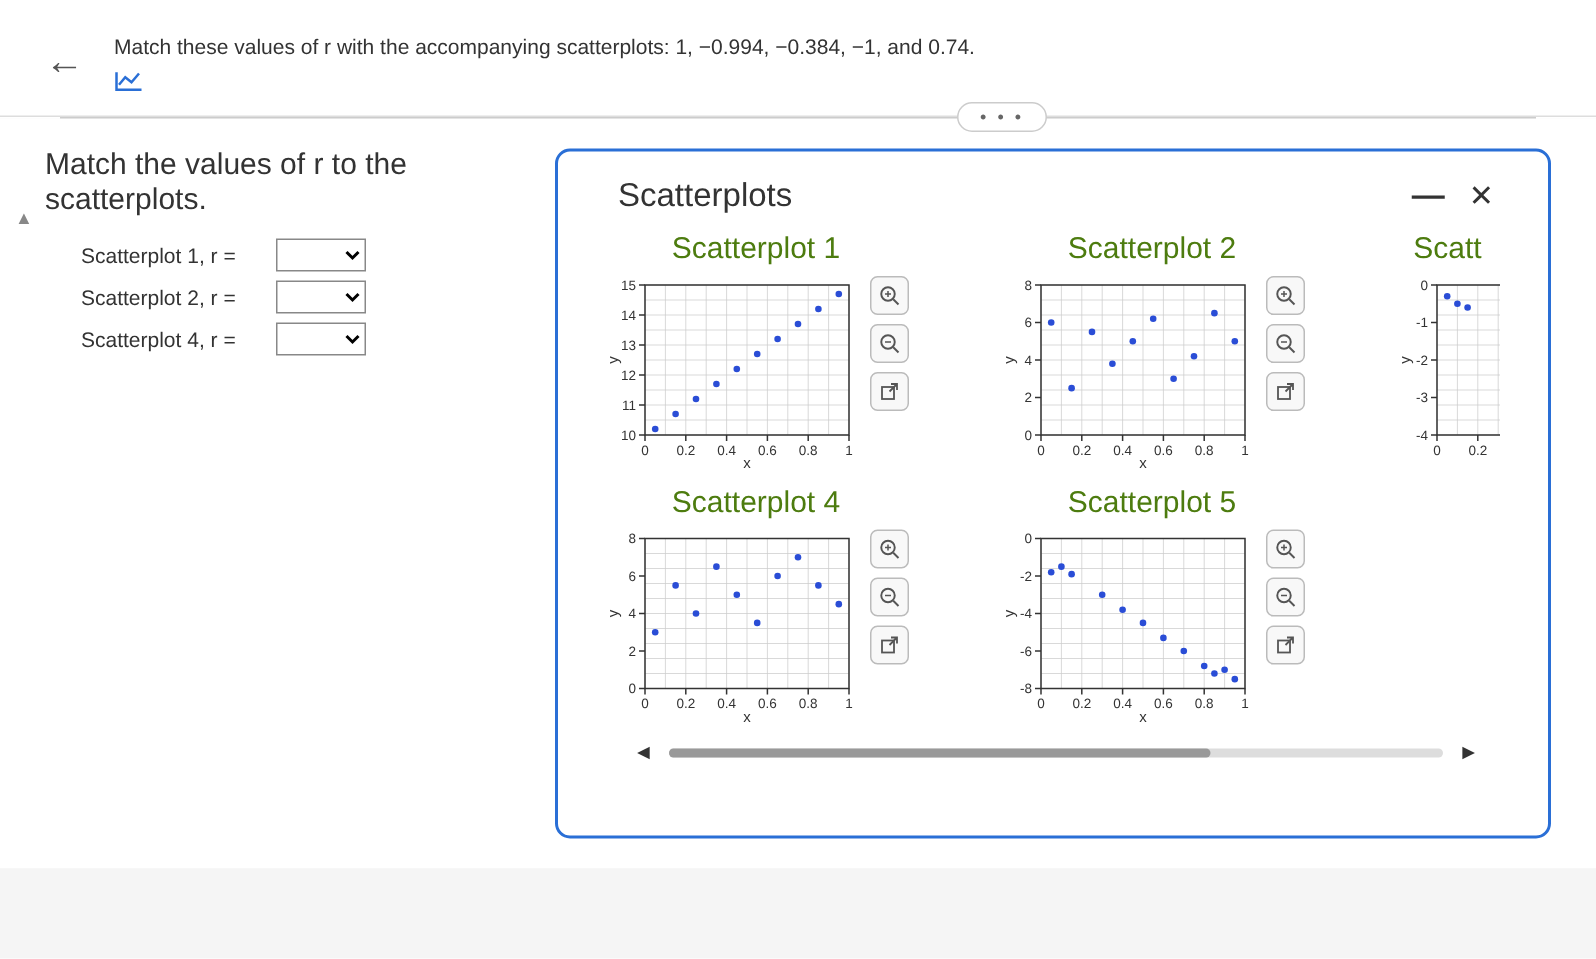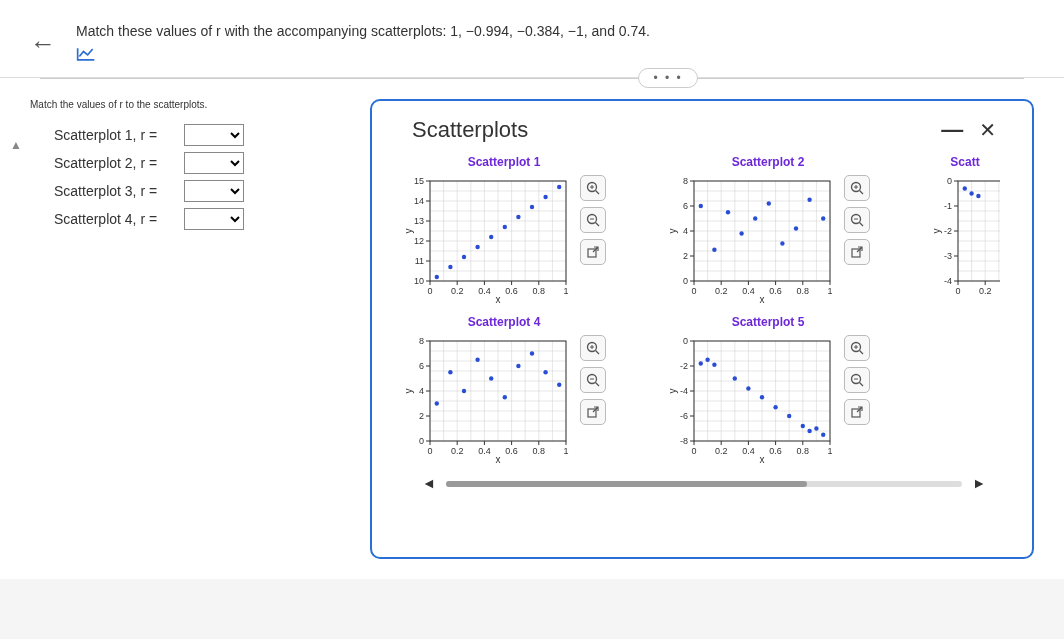--- a/index.html
+++ b/index.html
@@ -7,34 +7,34 @@
   .top-bar { display: flex; align-items: flex-start; padding: 20px 40px 15px 30px; background: #fff; border-bottom: 1px solid #ddd; }
   .back-arrow { font-size: 26px; color: #555; margin-right: 20px; margin-top: 5px; cursor: pointer; }
   .instructions { flex: 1; line-height: 1.6; }
   .icon-link { display: flex; align-items: center; margin-top: 4px; }
   .chart-icon { width: 20px; height: 16px; margin-right: 8px; }
   .divider-wrap { position: relative; padding: 0 40px; background: #fff; }
   .divider { border: none; border-top: 1px solid #ccc; }
   .ellipsis-pill { position: absolute; left: 60%; top: -10px; background: #fff; border: 1px solid #ccc; border-radius: 12px; padding: 2px 14px; font-size: 12px; color: #666; letter-spacing: 2px; }
   .main-area { display: flex; padding: 20px 30px; background: #fff; }
   .left-panel { width: 340px; padding-right: 20px; }
-  .left-panel h4 { font-weight: normal; margin-bottom: 14px; font-size: 10px; }
+  .left-panel h4 { font-weight: normal; margin-bottom: 14px; font-size: 20px; }
   .form-row { display: flex; align-items: center; margin: 6px 0 6px 24px; }
   .form-row label { width: 130px; }
   .form-row select { width: 60px; height: 22px; border: 1px solid #888; background: #fff; }
   .modal { flex: 1; border: 2px solid #2a6fd6; border-radius: 10px; background: #fff; padding: 10px 16px 10px 0; position: relative; min-height: 460px; }
   .modal-header { display: flex; justify-content: space-between; align-items: center; padding: 6px 20px 12px 40px; }
   .modal-title { font-size: 22px; font-weight: normal; color: #333; }
   .modal-controls { display: flex; gap: 16px; align-items: center; }
   .min-icon { font-size: 22px; font-weight: bold; color: #333; cursor: pointer; }
   .close-icon { font-size: 20px; color: #333; cursor: pointer; }
   .plots-viewport { overflow-x: auto; padding: 0 10px 10px 30px; }
   .plots-row { display: flex; gap: 60px; margin-bottom: 10px; }
   .plot-block { position: relative; }
-  .plot-title { text-align: center; font-size: 12px; margin-bottom: 6px; color: #6d28d9; font-weight: bold; }
+  .plot-title { text-align: center; font-size: 20px; margin-bottom: 6px; color: #4d7c0f; }
   .plot-frame { position: relative; display: flex; }
   .tool-stack { display: flex; flex-direction: column; gap: 6px; margin-left: 8px; }
   .tool-btn { width: 26px; height: 26px; border: 1px solid #bbb; border-radius: 5px; background: #f8f8f8; display: flex; align-items: center; justify-content: center; font-size: 13px; cursor: pointer; color: #555; }
   svg.plot { background: #fff; }
   .grid line { stroke: #ccc; stroke-width: 0.5; }
   .axis line, .axis path { stroke: #333; stroke-width: 1; }
   .axis text { font-size: 9px; fill: #333; }
   .dot { fill: #2a4dd6; }
   .axis-label { font-size: 10px; fill: #333; }
   .scroll-indicators { display:flex; justify-content: space-between; padding: 0 20px; }
@@ -70,24 +70,20 @@
 
 <div class="main-area">
   <div class="left-panel">
     <h4>Match the values of r to the scatterplots.</h4>
     <div class="form-row">
       <label>Scatterplot 1, r =</label>
       <select><option></option></select>
     </div>
     <div class="form-row">
       <label>Scatterplot 2, r =</label>
-      <select><option></option></select>
-    </div>
-    <div class="form-row">
-      <label>Scatterplot 3, r =</label>
       <select><option></option></select>
     </div>
     <div class="form-row">
       <label>Scatterplot 4, r =</label>
       <select><option></option></select>
     </div>
   </div>
 
   <div class="modal">
     <div class="modal-header">

